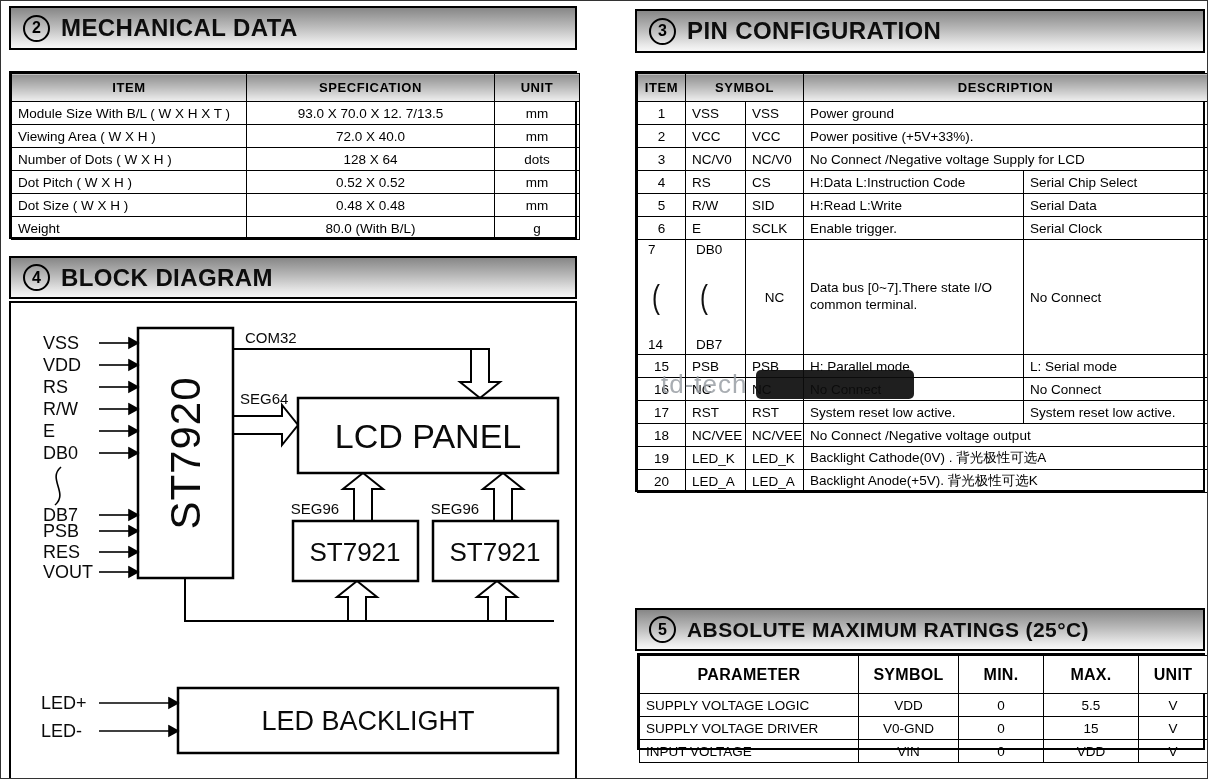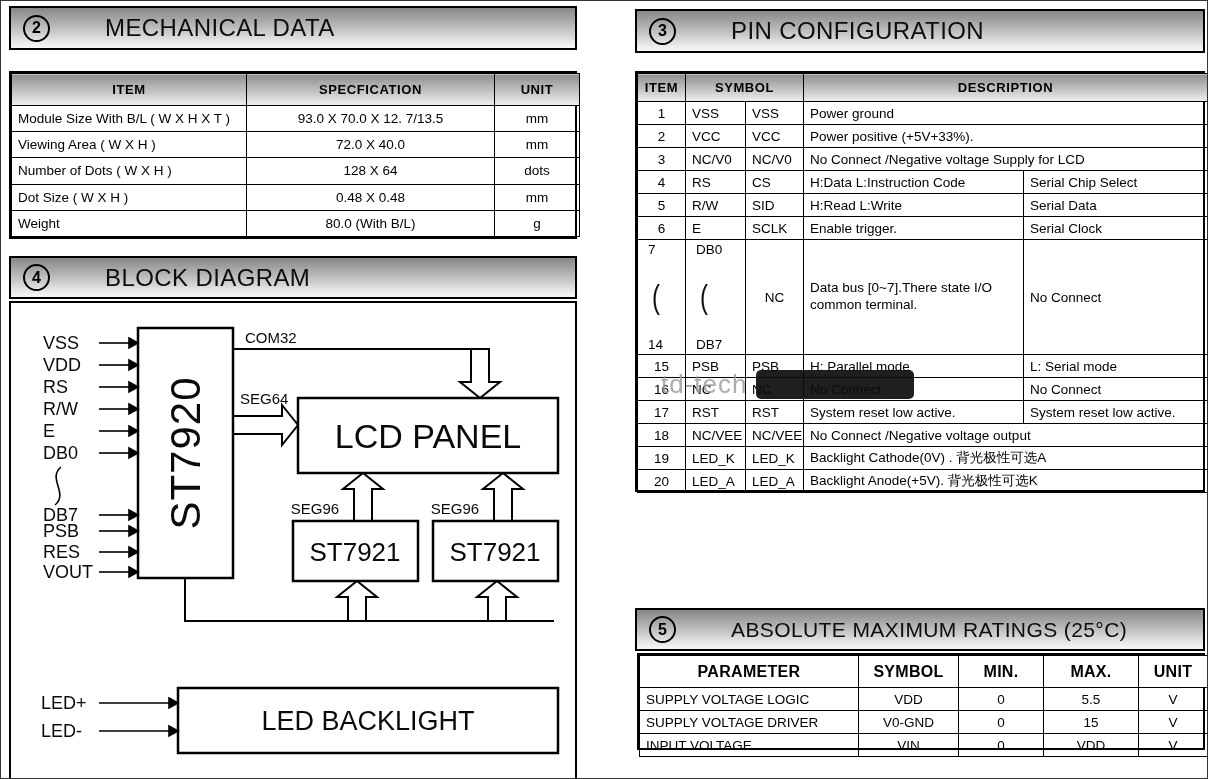--- a/index.html
+++ b/index.html
@@ -11,21 +11,21 @@
   .section-header {
     position:absolute; border:2px solid #000;
     background:linear-gradient(to bottom,#878787 0%,#b9b9b9 45%,#e9e9e9 85%,#f7f7f7 100%);
     display:flex; align-items:center; gap:11px; padding-left:12px;
   }
   .circle-num {
     width:27px; height:27px; border:2px solid #000; border-radius:50%;
     display:flex; align-items:center; justify-content:center;
     font-weight:bold; font-size:16px; flex:none; background:transparent;
   }
-  .section-title { font-weight:normal; font-size:24px; letter-spacing:.4px; color:#0d0d0d;margin-left:44px; }
+  .section-title { font-weight:bold; font-size:24px; letter-spacing:.4px; color:#0d0d0d; }
   .section-title.small { font-size:21px; }
 
   
   .tbl { position:absolute; border:2px solid #000; background:#fff; }
   .tbl table { border-collapse:collapse; table-layout:fixed; width:100%; height:100%; }
   .tbl th, .tbl td { border:1px solid #000; font-size:13.5px; padding:0 4px; overflow:hidden; white-space:nowrap; vertical-align:middle; }
   .tbl tr.hg th {
     background:linear-gradient(to bottom,#8f8f8f 0%,#c3c3c3 55%,#f0f0f0 100%);
     font-weight:bold; font-size:13px; letter-spacing:.6px; text-align:center;
   }
@@ -77,20 +77,25 @@
         </tr>
         <tr style="height:23px">
           <td class="l">Viewing Area ( W X H )</td>
           <td class="c">72.0 X 40.0</td>
           <td class="c">mm</td>
         </tr>
         <tr style="height:23px">
           <td class="l">Number of Dots ( W X H )</td>
           <td class="c">128 X 64</td>
           <td class="c">dots</td>
+        </tr>
+        <tr style="height:23px">
+          <td class="l">Dot Pitch ( W X H )</td>
+          <td class="c">0.52 X 0.52</td>
+          <td class="c">mm</td>
         </tr>
         <tr style="height:23px">
           <td class="l">Dot Size ( W X H )</td>
           <td class="c">0.48 X 0.48</td>
           <td class="c">mm</td>
         </tr>
         <tr style="height:23px">
           <td class="l">Weight</td>
           <td class="c">80.0 (With B/L)</td>
           <td class="c">g</td>
@@ -318,21 +323,21 @@
   <div class="tbl abs-tbl" style="left:636px;top:652px;width:568px;height:97px;">
     <table>
       <colgroup>
           <col style="width:219px">
           <col style="width:100px">
           <col style="width:85px">
           <col style="width:95px">
           <col style="width:69px">
         </colgroup>
       <tbody>
-        <tr style="height:32px">
+        <tr style="height:38px">
           <th>PARAMETER</th>
           <th>SYMBOL</th>
           <th>MIN.</th>
           <th>MAX.</th>
           <th>UNIT</th>
         </tr>
         <tr style="height:23px">
           <td class="l">SUPPLY VOLTAGE LOGIC</td>
           <td class="c">VDD</td>
           <td class="c">0</td>

